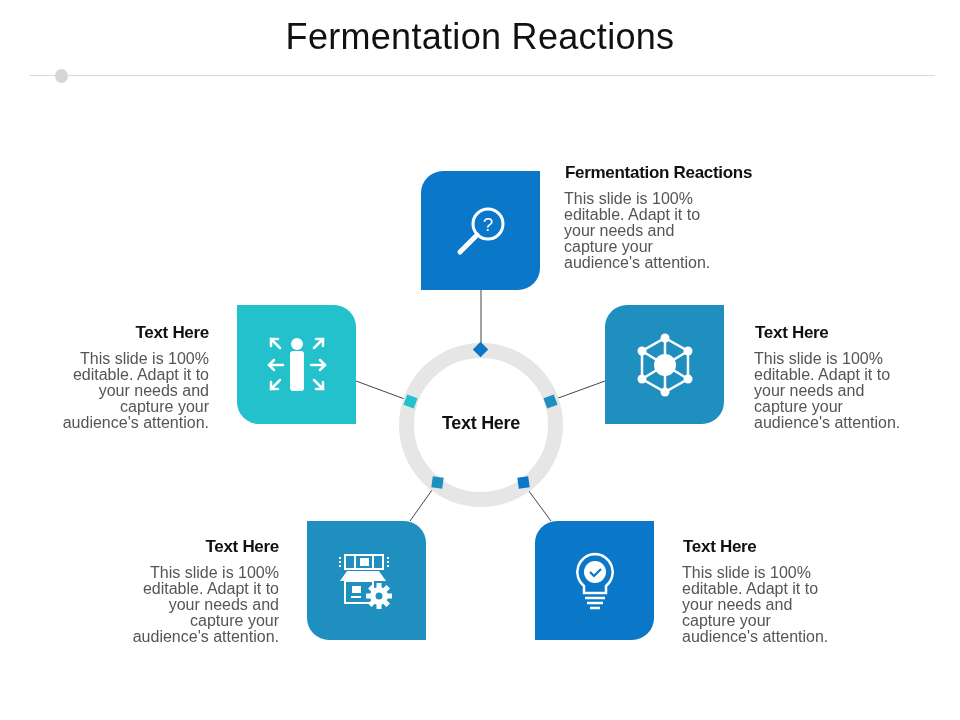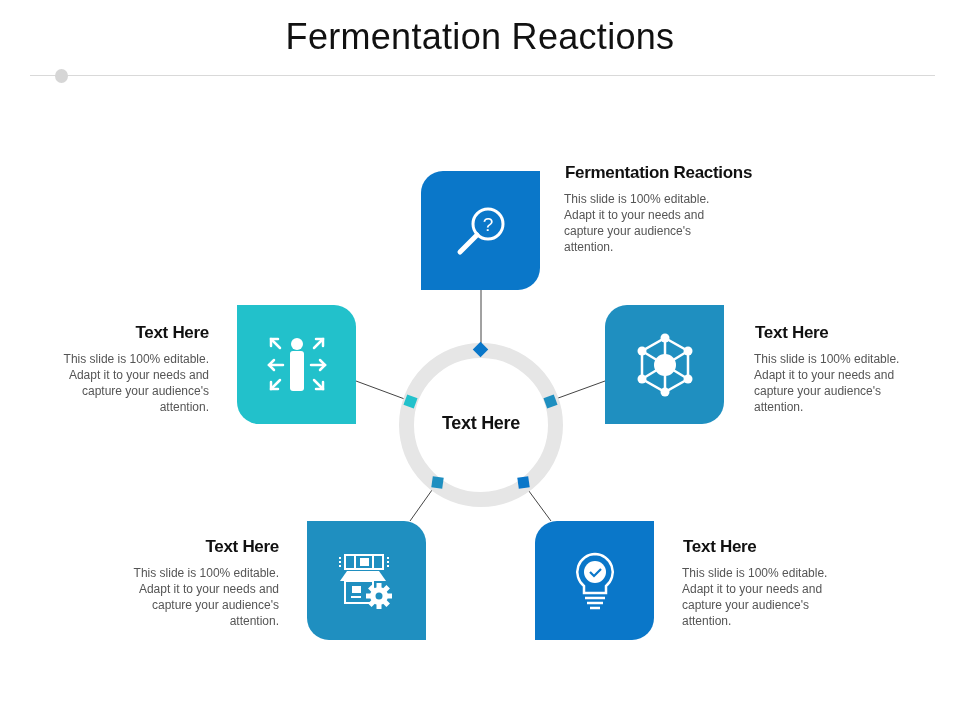--- a/index.html
+++ b/index.html
@@ -9,21 +9,21 @@
   .rule-dot{position:absolute;left:55px;top:69px;width:13px;height:14px;border-radius:50%;background:#d6d6d6;}
   .ring{position:absolute;left:399px;top:343px;width:164px;height:164px;border-radius:50%;box-sizing:border-box;border:15px solid #e6e6e6;}
   .center-label{position:absolute;left:401px;top:413px;width:160px;text-align:center;font-weight:bold;font-size:18px;color:#111;letter-spacing:-0.3px;}
   .tile{position:absolute;width:119px;height:119px;display:flex;align-items:center;justify-content:center;}
   .tile svg{display:block;}
   .shape-a{border-radius:22px 0 22px 0;}
   .shape-b{border-radius:0 22px 0 22px;}
   .marker{position:absolute;width:11px;height:11px;}
   .conn{position:absolute;left:0;top:0;}
   .heading{position:absolute;font-weight:bold;font-size:17px;color:#111;letter-spacing:-0.3px;white-space:nowrap;}
-  .body{position:absolute;font-size:12px;line-height:16px;color:#555;width:150px;}
+  .body{position:absolute;font-size:16px;line-height:16px;color:#555;width:150px;}
   .right{text-align:right;}
 </style>
 </head>
 <body>
 
 <div class="title">Fermentation Reactions</div>
 <div class="rule"></div>
 <div class="rule-dot"></div>
 
 <svg class="conn" width="960" height="720">

